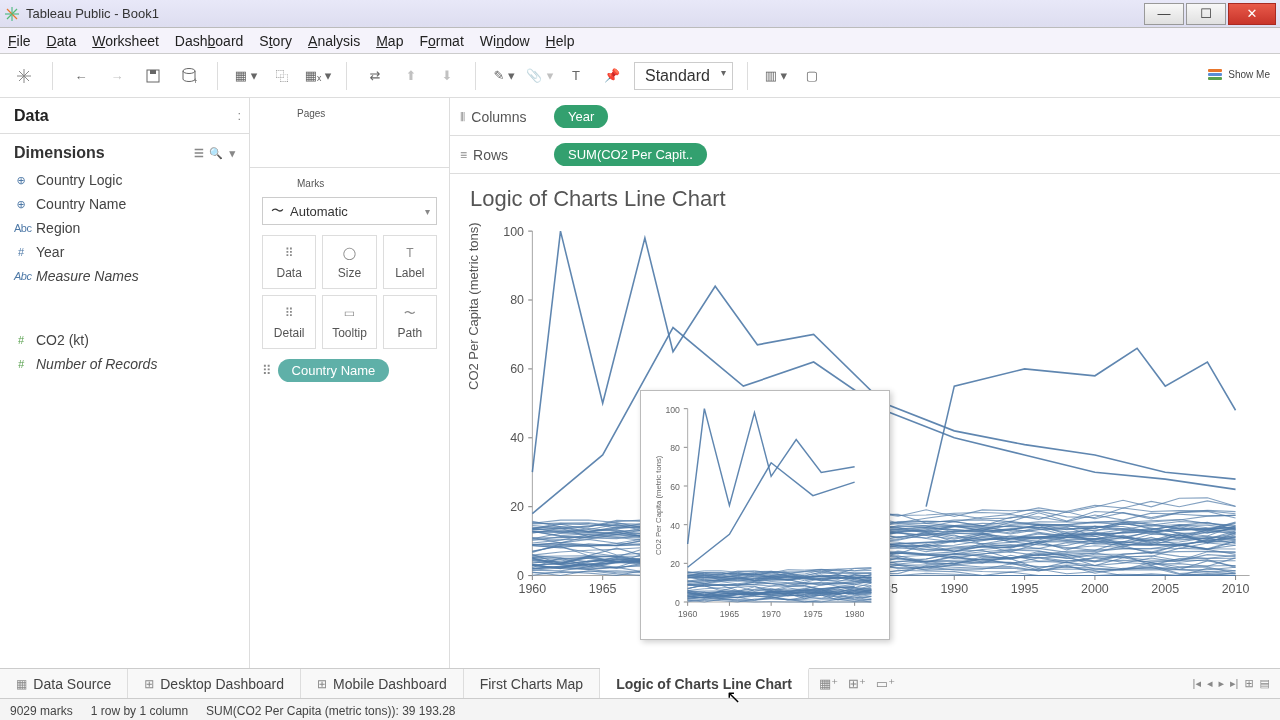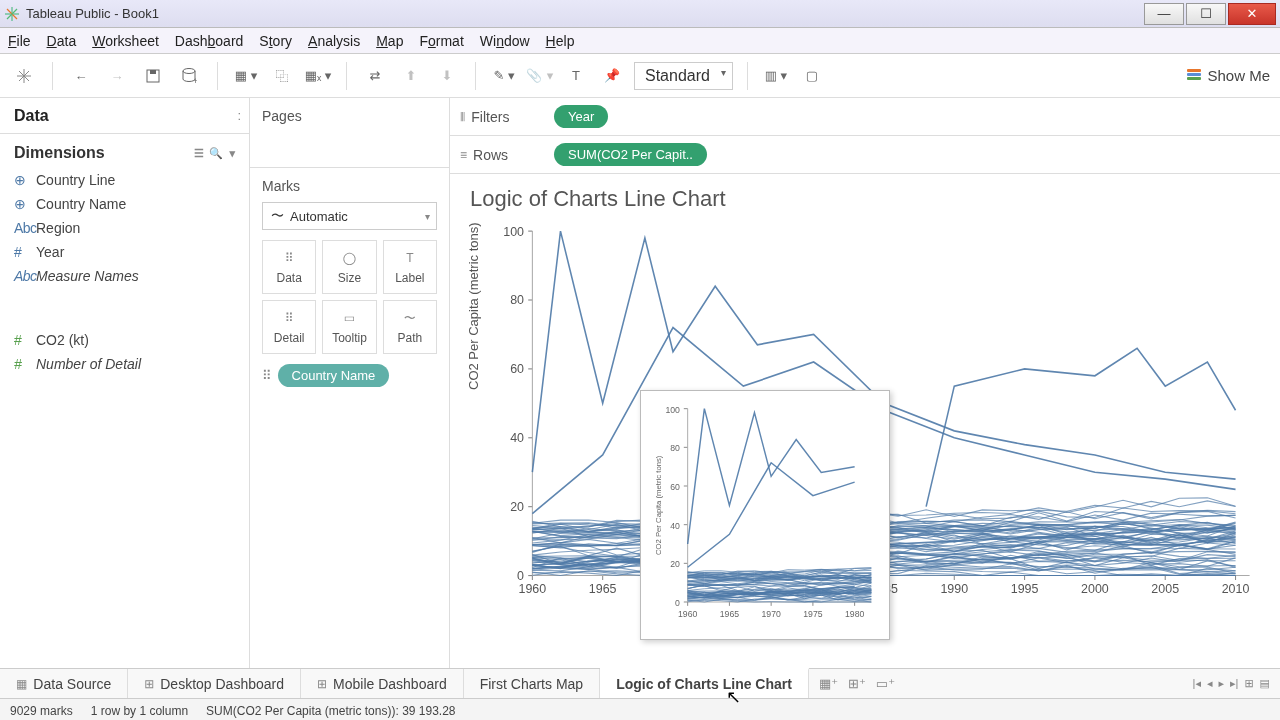--- a/index.html
+++ b/index.html
@@ -18,49 +18,49 @@
 .menubar span { font-size: 14px; color: #222; cursor: default; }
 .menubar span u { text-decoration: underline; }
 
 
 .toolbar { height: 44px; background: #fff; border-bottom: 1px solid #ddd; display: flex; align-items: center; padding: 0 10px; gap: 8px; }
 .toolbar .sep { width: 1px; height: 28px; background: #ddd; margin: 0 6px; }
 .tbtn { width: 28px; height: 28px; display: flex; align-items: center; justify-content: center; color: #666; border-radius: 2px; }
 .tbtn.disabled { opacity: 0.4; }
 .tselect { border: 1px solid #ccc; padding: 4px 22px 4px 10px; font-size: 16px; position: relative; background: #fff; }
 .tselect::after { content: "▾"; position: absolute; right: 6px; top: 4px; color: #666; font-size: 10px; }
-.showme { margin-left: auto; display: flex; align-items: center; gap: 6px; font-size: 15px; color: #444; }
+.showme { margin-left: auto; display: flex; gap: 6px; font-size: 10px; color: #444; }
 .showme-icon { width:14px; height:14px; display:flex; flex-direction:column; gap:1px;}
 .showme-icon div{height:3px;border-radius:1px;}
 
 
 .main { display: flex; height: 570px; }
 
 
 .left { width: 250px; border-right: 1px solid #ddd; display: flex; flex-direction: column; }
 .data-tabs { display: flex; border-bottom: 1px solid #ddd; height: 36px; align-items: center; }
 .data-tabs .tab { flex: 1; text-align: left; padding: 8px 14px; font-size: 16px; color: #555; }
 .data-tabs .tab.active { font-weight: bold; color: #222; }
 .data-tabs .dots { padding: 0 8px; color: #888; }
 .datasource { padding: 8px 12px; display: flex; align-items: center; gap: 8px; font-size: 14px; color: #444; border-bottom: 1px solid #eee; }
 .section-hdr { padding: 10px 14px 6px; font-size: 16px; font-weight: 600; color: #333; display:flex; align-items:center;}
 .section-hdr .hicons{margin-left:auto; display:flex; gap:6px; color:#888; font-size:11px;}
 .field { padding: 4px 14px; display: flex; align-items: center; gap: 8px; font-size: 14px; color: #444; }
-.field .ficon { width: 14px; font-size: 14px; }
+.field .ficon { width: 14px; text-align: center; font-size: 11px; }
 .field.italic { font-style: italic; }
 .dim .ficon { color: #4e79a7; }
 .mea .ficon { color: #59a14f; }
 .abc { font-size: 9px; letter-spacing: -0.5px; }
 .globe::before{content:"⊕";}
 .hash::before{content:"#";}
 
 
 .mid { width: 200px; border-right: 1px solid #ddd; display: flex; flex-direction: column; }
 .shelf { border-bottom: 1px solid #ddd; padding: 10px 12px; }
-.shelf-title { font-size: 14px; color: #555; margin-bottom: 8px; }
+.shelf-title { font-size: 10px; color: #555; margin-bottom: 8px; margin-left: 35px; }
 .marks-card { padding: 10px 12px; }
 .marks-select { border: 1px solid #ccc; padding: 4px 8px; font-size: 13px; display: flex; align-items: center; gap: 6px; margin-top: 6px; position:relative;}
 .marks-select::after{content:"▾"; position:absolute; right:6px; color:#888; font-size:10px;}
 .marks-grid { display: grid; grid-template-columns: repeat(3, 1fr); gap: 6px; margin-top: 10px; }
 .mark-cell { border: 1px solid #ddd; height: 54px; display: flex; flex-direction: column; align-items: center; justify-content: center; font-size: 12px; color: #555; gap: 4px;}
 .mark-cell .mi{height:18px; display:flex; align-items:center; justify-content:center; color:#888;}
 .pill { display: inline-block; background: #5fb0a8; color: #fff; border-radius: 14px; padding: 4px 14px; font-size: 13px; white-space: nowrap; overflow: hidden; text-overflow: ellipsis; max-width: 170px; }
 .pill.green { background: #33a06f; }
 .detail-row{display:flex; align-items:center; gap:6px; margin-top:10px;}
 .detail-row .di{color:#888; font-size:13px;}
@@ -198,21 +198,21 @@
       <span>Dimensions</span>
       <span class="hicons">
           <span>☰</span>
           <span>🔍</span>
           <span>▾</span>
         </span>
     </div>
     <div id="dims">
         <div class="field dim ">
           <span class="ficon globe"></span>
-          <span>Country Line</span>
+          <span>Country Logic</span>
         </div>
         <div class="field dim ">
           <span class="ficon globe"></span>
           <span>Country Name</span>
         </div>
         <div class="field dim ">
           <span class="ficon abc">Abc</span>
           <span>Region</span>
         </div>
         <div class="field dim ">
@@ -225,21 +225,21 @@
         </div>
       </div>
     <div style="height:40px"></div>
     <div id="meas">
         <div class="field mea ">
           <span class="ficon hash"></span>
           <span>CO2 (kt)</span>
         </div>
         <div class="field mea italic">
           <span class="ficon hash"></span>
-          <span>Number of Detail</span>
+          <span>Number of Records</span>
         </div>
       </div>
   </div>
 
   <div class="mid">
     <div class="shelf" style="height:70px">
       <div class="shelf-title">Pages</div>
     </div>
     <div class="marks-card">
       <div class="shelf-title">Marks</div>
@@ -277,21 +277,21 @@
         <span class="di">⠿</span>
         <span class="pill">Country Name</span>
       </div>
     </div>
   </div>
 
   <div class="shelves-top">
     <div class="colrow-shelf">
       <div class="label">
           <span class="si">⦀</span>
-          <span>Filters</span>
+          <span>Columns</span>
         </div>
       <span class="pill green">Year</span>
     </div>
     <div class="colrow-shelf">
       <div class="label">
           <span class="si">≡</span>
           <span>Rows</span>
         </div>
       <span class="pill green">SUM(CO2 Per Capit..</span>
     </div>

